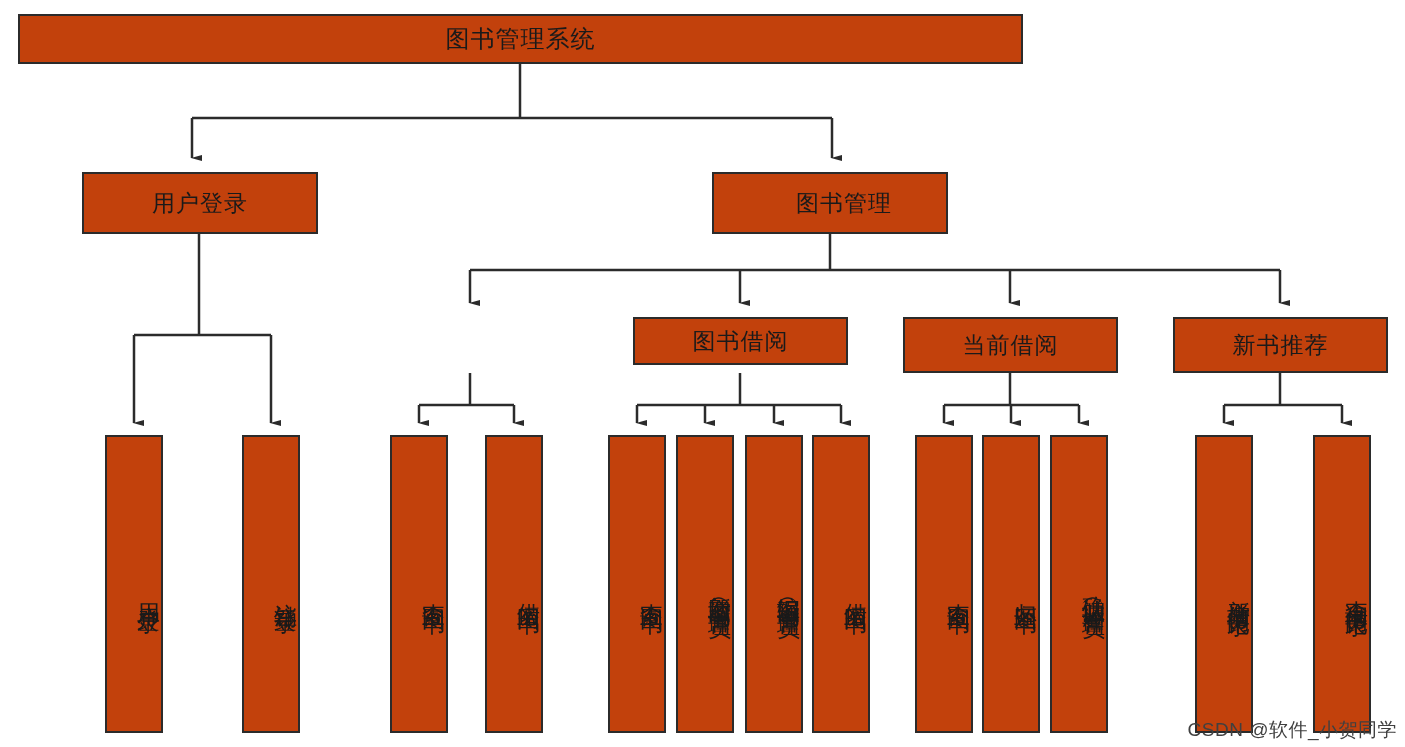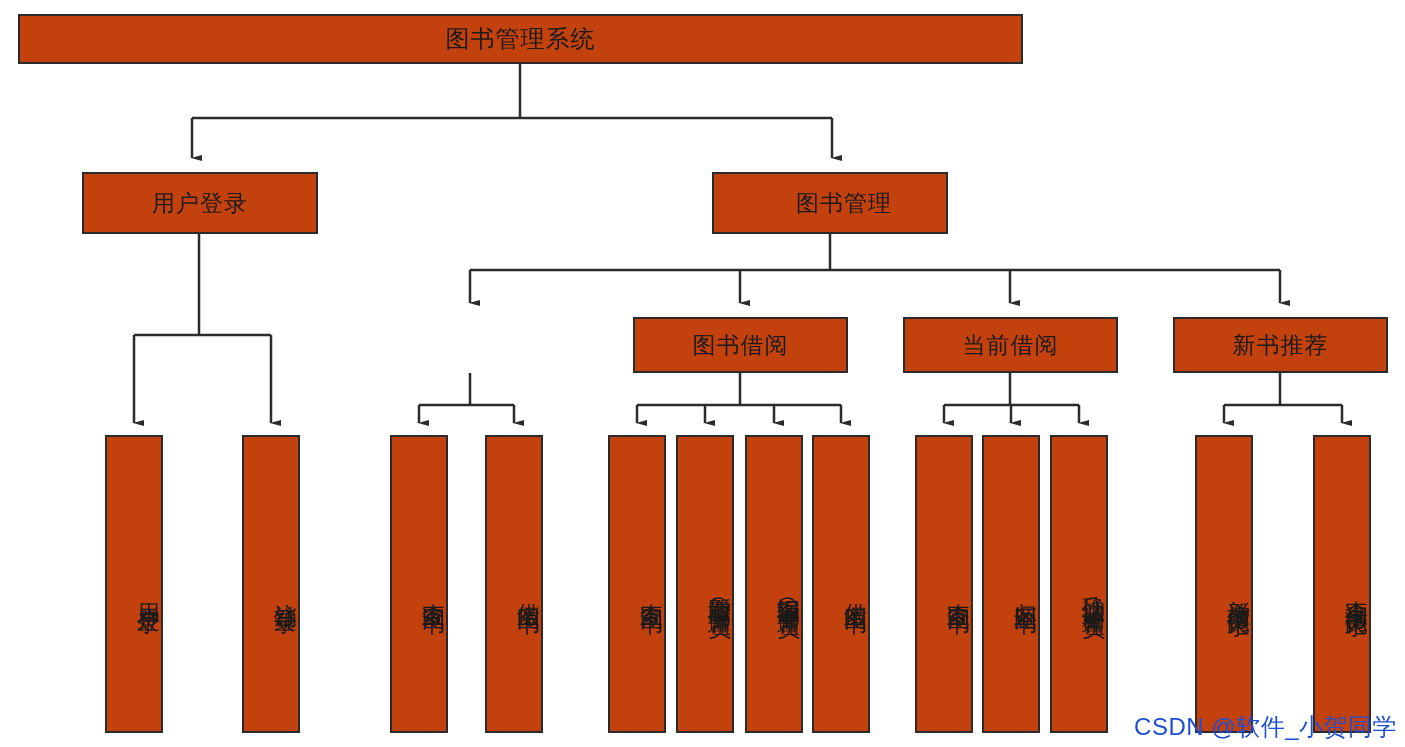--- a/index.html
+++ b/index.html
@@ -57,22 +57,22 @@
   .node.vert .vtext {
     writing-mode: vertical-rl;
     text-orientation: upright;
     display: block;
     white-space: nowrap;
   }
   .watermark {
     position: absolute;
     right: 8px;
     bottom: 4px;
-    font-size: 24px;
-    color: #1d4ed8;
+    font-size: 19px;
+    color: #404040;
     letter-spacing: 0.5px;
     white-space: nowrap;
     user-select: none;
   }
 </style>
 </head>
 <body>
 
 <div id="canvas">
 
@@ -130,21 +130,21 @@
     <span>图书管理系统</span>
   </div>
 
   <div class="node horiz" style="left:82px; top:172px; width:236px; height:62px;">
     <span>用户登录</span>
   </div>
   <div class="node horiz" style="left:712px; top:172px; width:236px; height:62px;padding-left:28px;">
     <span>图书管理</span>
   </div>
 
-  <div class="node horiz" style="left:633px; top:317px; width:215px; height:56px;">
+  <div class="node horiz" style="left:633px; top:317px; width:215px; height:48px;">
     <span>图书借阅</span>
   </div>
   <div class="node horiz" style="left:903px; top:317px; width:215px; height:56px;">
     <span>当前借阅</span>
   </div>
   <div class="node horiz" style="left:1173px; top:317px; width:215px; height:56px;">
     <span>新书推荐</span>
   </div>
 
   <div class="node vert" style="left:105px; top:435px; width:58px; height:298px;">

